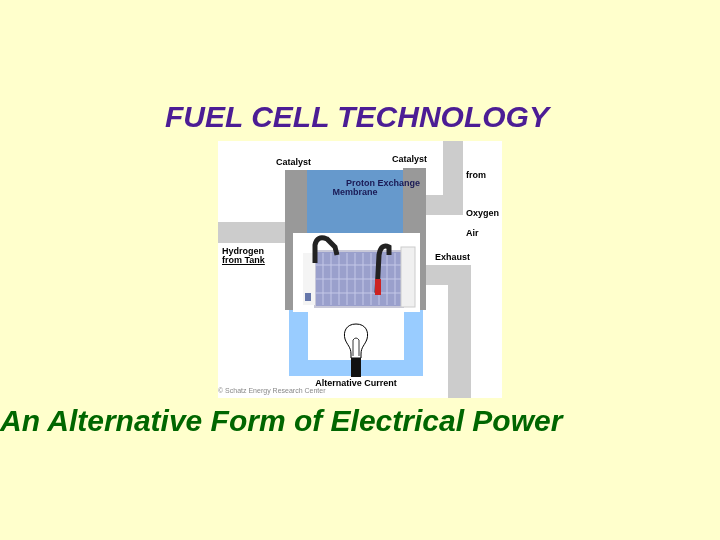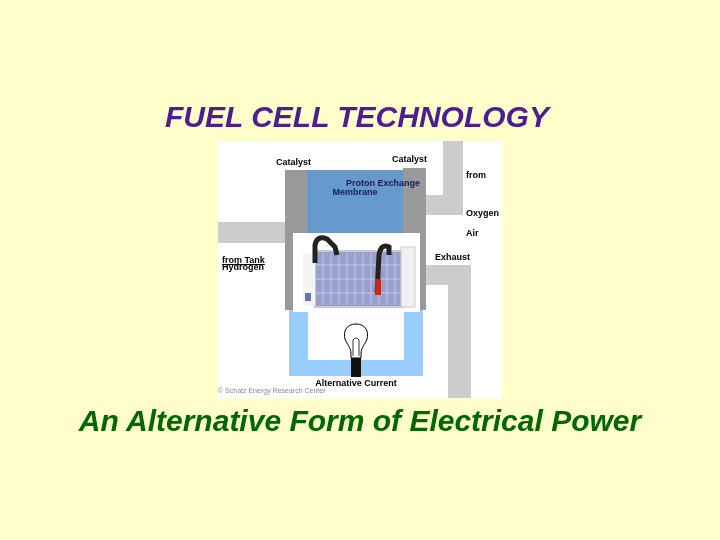--- a/index.html
+++ b/index.html
@@ -12,21 +12,21 @@
   }
   .title {
     position: absolute; left: 0; top: 100px; width: 714px;
     text-align: center;
     font-size: 30px; font-weight: bold; font-style: italic;
     color: #4c1d95;
     letter-spacing: 0px;
   }
   .subtitle {
     position: absolute; left: 0; top: 404px; width: 720px;
-    text-align: center;
+    text-align: left;
     font-size: 30px; font-weight: bold; font-style: italic;
     color: #006600;
   }
   .diagram {
     position: absolute; left: 218px; top: 141px;
     width: 284px; height: 257px;
     background: #ffffff;
   }
   .blk { position: absolute; }
   .lbl {
@@ -103,20 +103,20 @@
     <rect x="9" y="36" width="10" height="19" fill="#111"></rect>
   </svg>
 
   <div class="lbl" style="left:58px; top:17px;">Catalyst</div>
   <div class="lbl" style="left:174px; top:14px;">Catalyst</div>
   <div class="lbl" style="left:106px; top:38px; width:96px; text-align:right; color:#1a1a55;">Proton Exchange</div>
   <div class="lbl" style="left:89px; top:47px; width:96px; text-align:center; color:#1a1a55;">Membrane</div>
   <div class="lbl" style="left:248px; top:26px;margin-top:42px;">Oxygen</div>
   <div class="lbl" style="left:248px; top:30px;">from</div>
   <div class="lbl" style="left:248px; top:44px;margin-top:44px;">Air</div>
-  <div class="lbl" style="left:4px; top:106px;margin-top:16px;">Hydrogen</div>
+  <div class="lbl" style="left:4px; top:106px;">Hydrogen</div>
   <div class="lbl" style="left:4px; top:115px;text-decoration:underline;">from Tank</div>
   <div class="lbl" style="left:217px; top:112px;">Exhaust</div>
   <div class="lbl" style="left:90px; top:238px; width:96px; text-align:center; white-space:nowrap;">Alternative Current</div>
   <div class="credit">© Schatz Energy Research Center</div>
 </div>
 
 <div class="subtitle">An Alternative Form of Electrical Power</div>
 
 </body></html>

